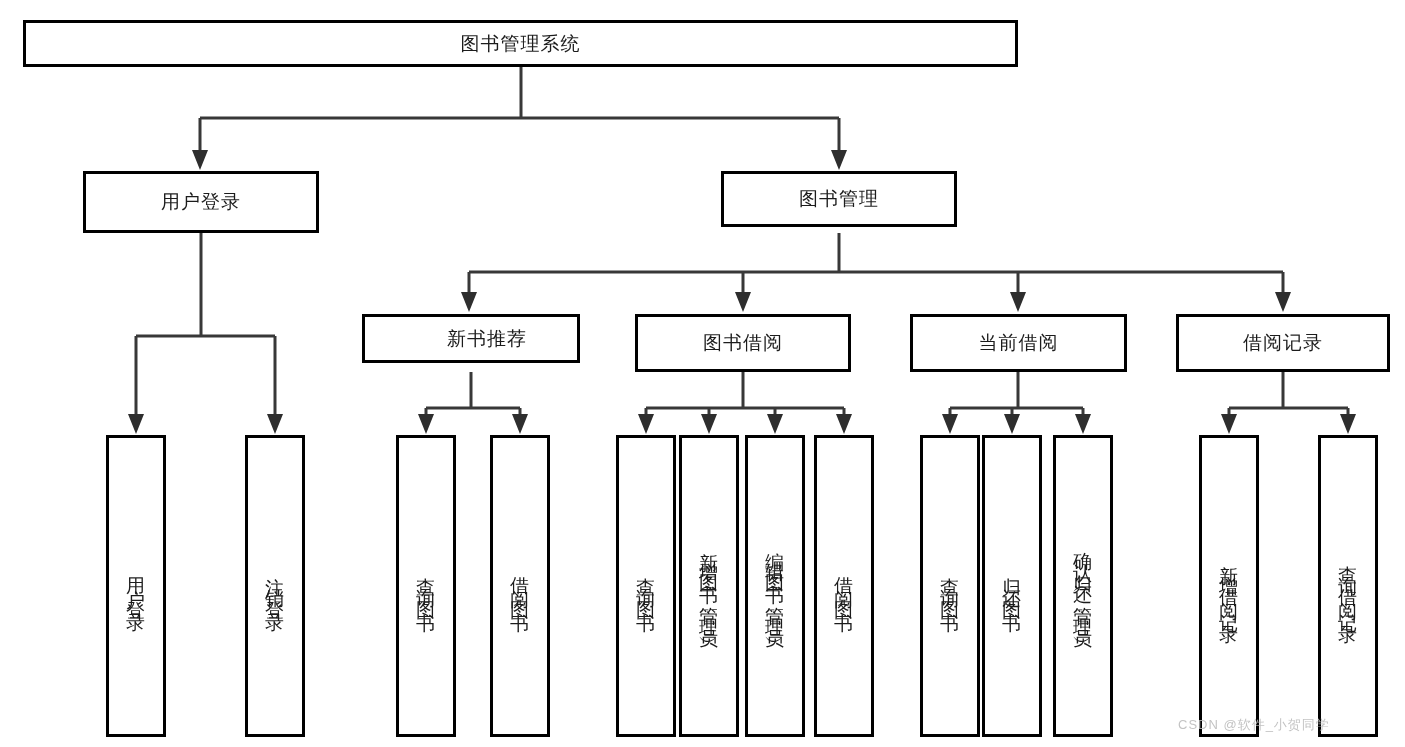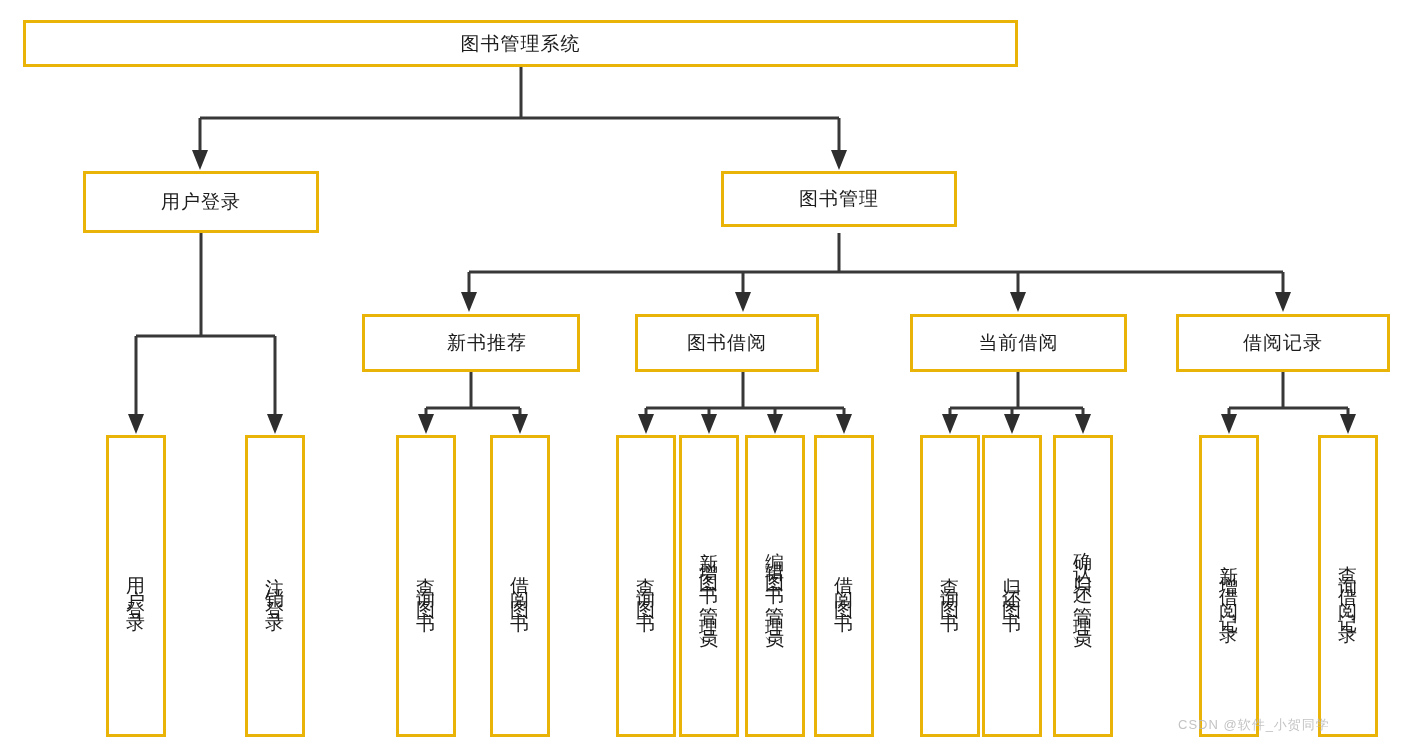--- a/index.html
+++ b/index.html
@@ -9,21 +9,21 @@
     background:#ffffff;
     overflow:hidden;
     font-family:"Liberation Sans","DejaVu Sans",sans-serif;
   }
   #wires{position:absolute;left:0;top:0;width:1405px;height:747px;z-index:0;}
   .wire{stroke:#383838;stroke-width:3;fill:none;}
   .arrowheads{fill:#2e2e2e;stroke:none;}
   .node{
     position:absolute;
     box-sizing:border-box;
-    border:3px solid #eab308;
+    border:3px solid #000000;
     background:#ffffff;
     display:flex;align-items:center;justify-content:center;
     color:#1c1c1c;
     font-size:19px;
     z-index:1;
   }
   .hbox{letter-spacing:1px;}
   .vbox{
     writing-mode:vertical-rl;
     text-orientation:mixed;
@@ -84,22 +84,22 @@
       M1075 414 L1091 414 L1083 434 Z
       M1221 414 L1237 414 L1229 434 Z
       M1340 414 L1356 414 L1348 434 Z"></path>
   </svg>
 
   <div class="node hbox" style="left:23px;top:20px;width:995px;height:47px;">图书管理系统</div>
 
   <div class="node hbox" style="left:83px;top:171px;width:236px;height:62px;">用户登录</div>
   <div class="node hbox" style="left:721px;top:171px;width:236px;height:56px;">图书管理</div>
 
-  <div class="node hbox" style="left:362px;top:314px;width:218px;height:58px;padding-left:32px;">新书推荐</div>
-  <div class="node hbox" style="left:635px;top:314px;width:184px;height:58px;">图书借阅</div>
+  <div class="node hbox" style="left:362px;top:314px;width:218px;height:49px;padding-left:32px;">新书推荐</div>
+  <div class="node hbox" style="left:635px;top:314px;width:216px;height:58px;">图书借阅</div>
   <div class="node hbox" style="left:1176px;top:314px;width:214px;height:58px;">借阅记录</div>
   <div class="node hbox" style="left:910px;top:314px;width:217px;height:58px;">当前借阅</div>
 
   <div class="node vbox" style="left:106px;">用户登录</div>
   <div class="node vbox" style="left:245px;">注销登录</div>
 
   <div class="node vbox" style="left:396px;">查询图书</div>
   <div class="node vbox" style="left:490px;">借阅图书</div>
 
   <div class="node vbox" style="left:616px;">查询图书</div>

